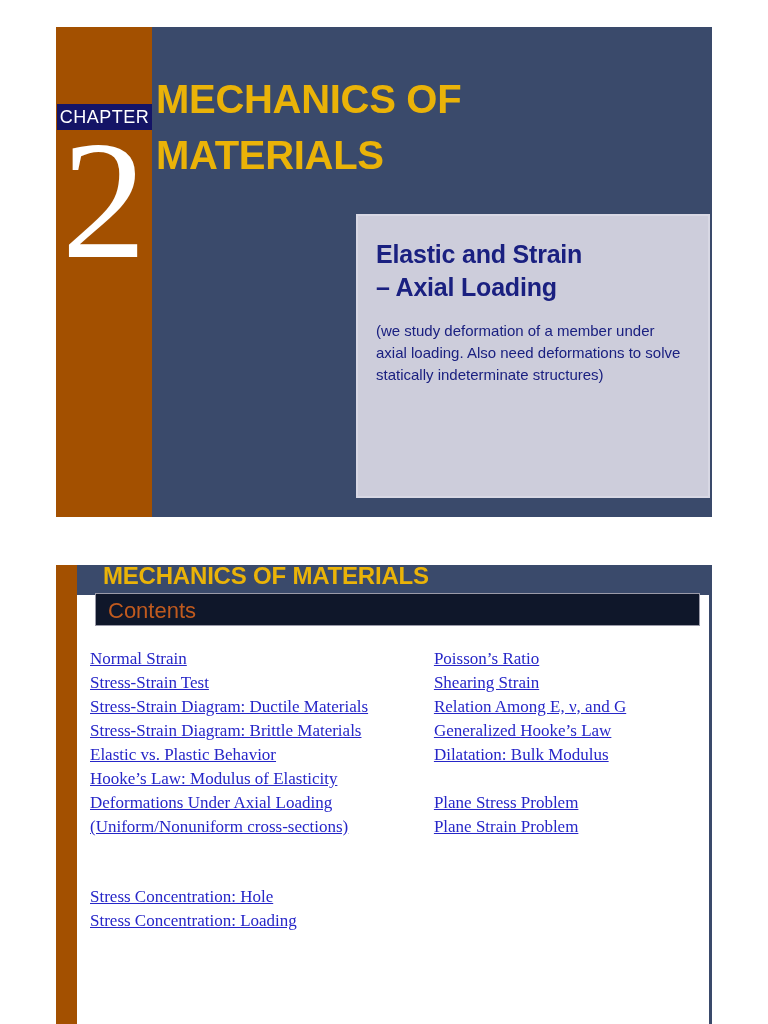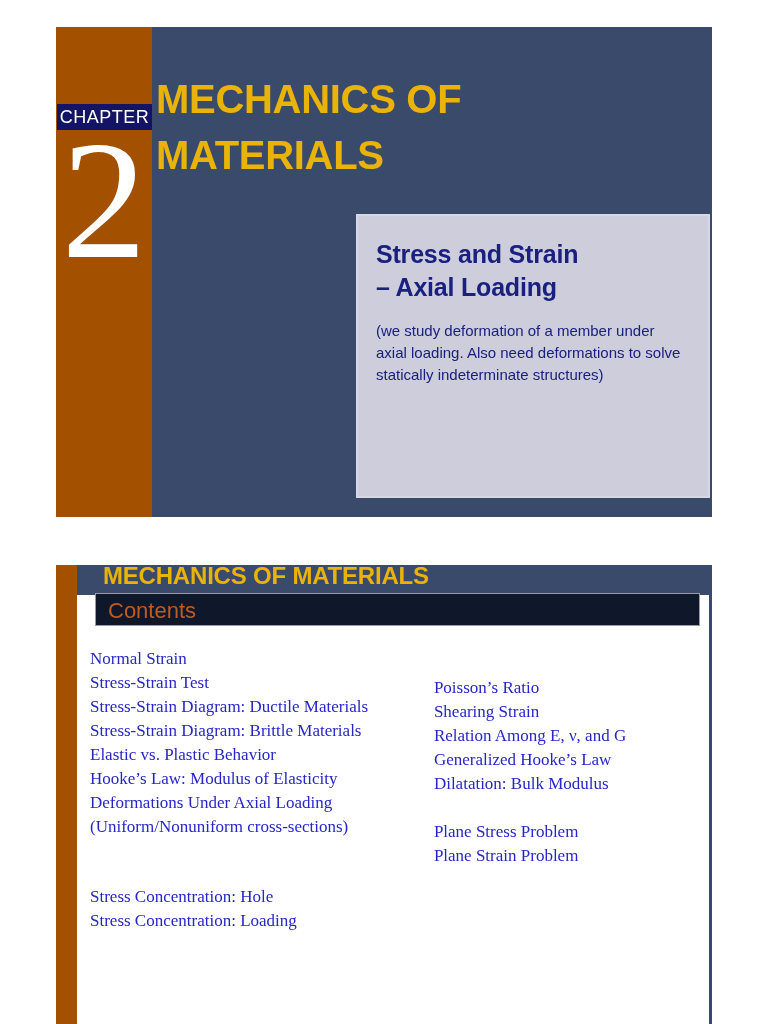--- a/index.html
+++ b/index.html
@@ -165,27 +165,28 @@
     left: 0;
     top: 82px;
     right: 0;
     bottom: 0;
     display: flex;
   }
   .toc-col {
     font-family: "Liberation Serif", serif;
   }
   .toc-col-left { margin-left: 34px; width: 350px; }
-  .toc-col-right { margin-left: 0px; width: 280px; margin-top: 29px; }
+  .toc-col-right { margin-left: 0px; width: 280px; }
 
   .toc-link {
     display: block;
     color: #2626c8;
     font-size: 17px;
     line-height: 24px;
+    text-decoration: underline;
     white-space: nowrap;
     cursor: pointer;
   }
   .toc-gap { height: 24px; }
   .toc-gap-big { height: 46px; }
 </style>
 </head>
 <body>
 
 <div id="slide-title">
@@ -196,21 +197,21 @@
 
   <div class="chapter-number">2</div>
 
   <div class="main-title">
     <div>MECHANICS OF</div>
     <div>MATERIALS</div>
   </div>
 
   <div id="subtitle-panel">
     <div class="sub-heading">
-      <div>Stress and Strain</div>
+      <div>Elastic and Strain</div>
       <div>– Axial Loading</div>
     </div>
     <p class="sub-note">(we study deformation of a member under axial loading. Also need deformations to solve statically indeterminate structures)</p>
   </div>
 
 </div>
 
 <div id="slide-contents">
 
   <div class="side-bar"></div>

